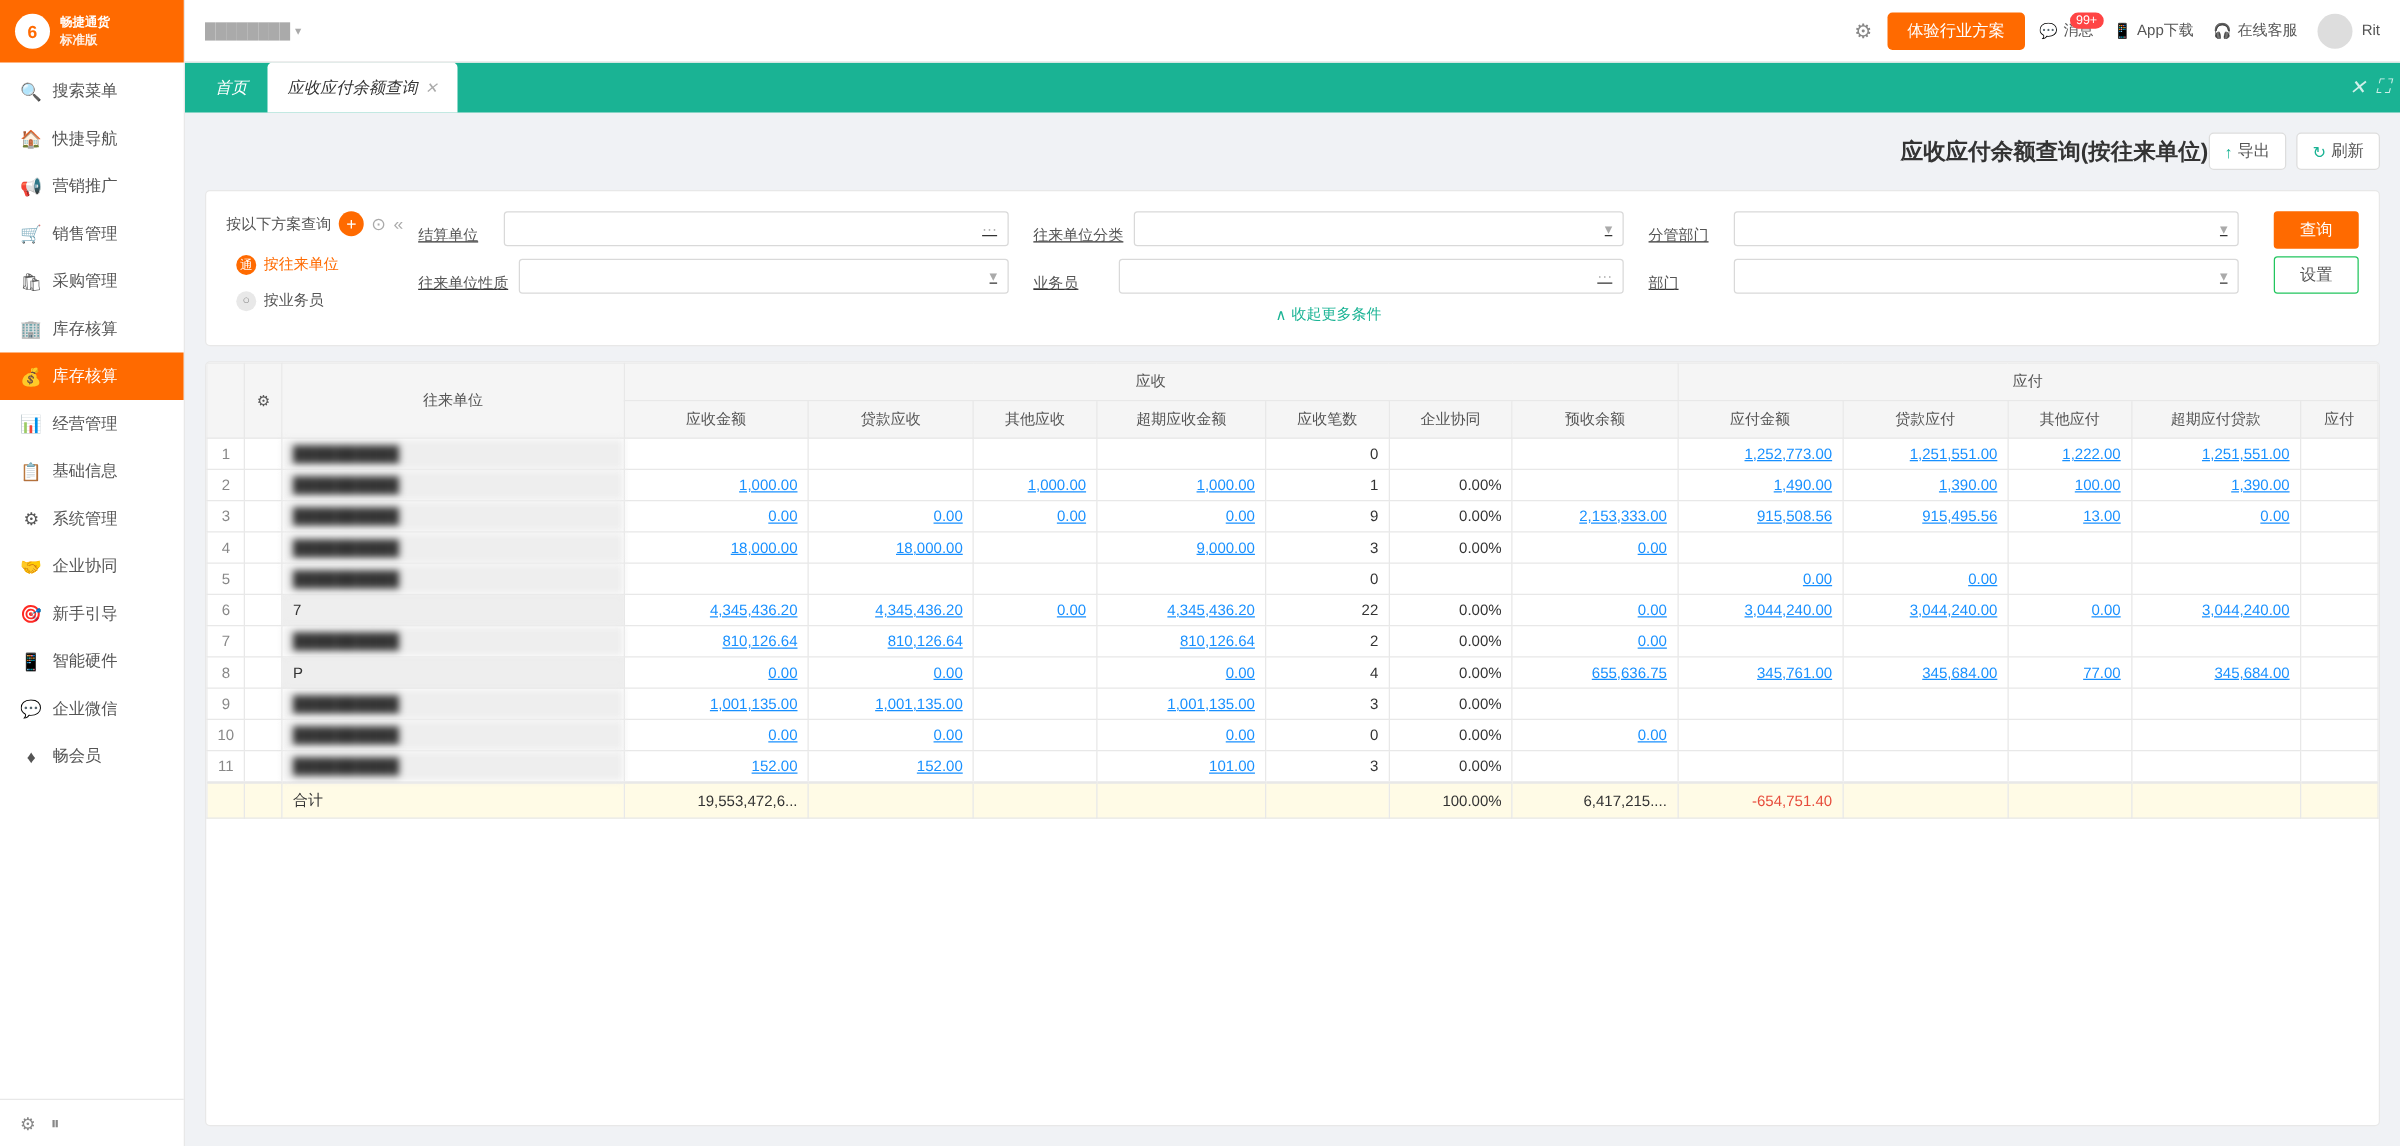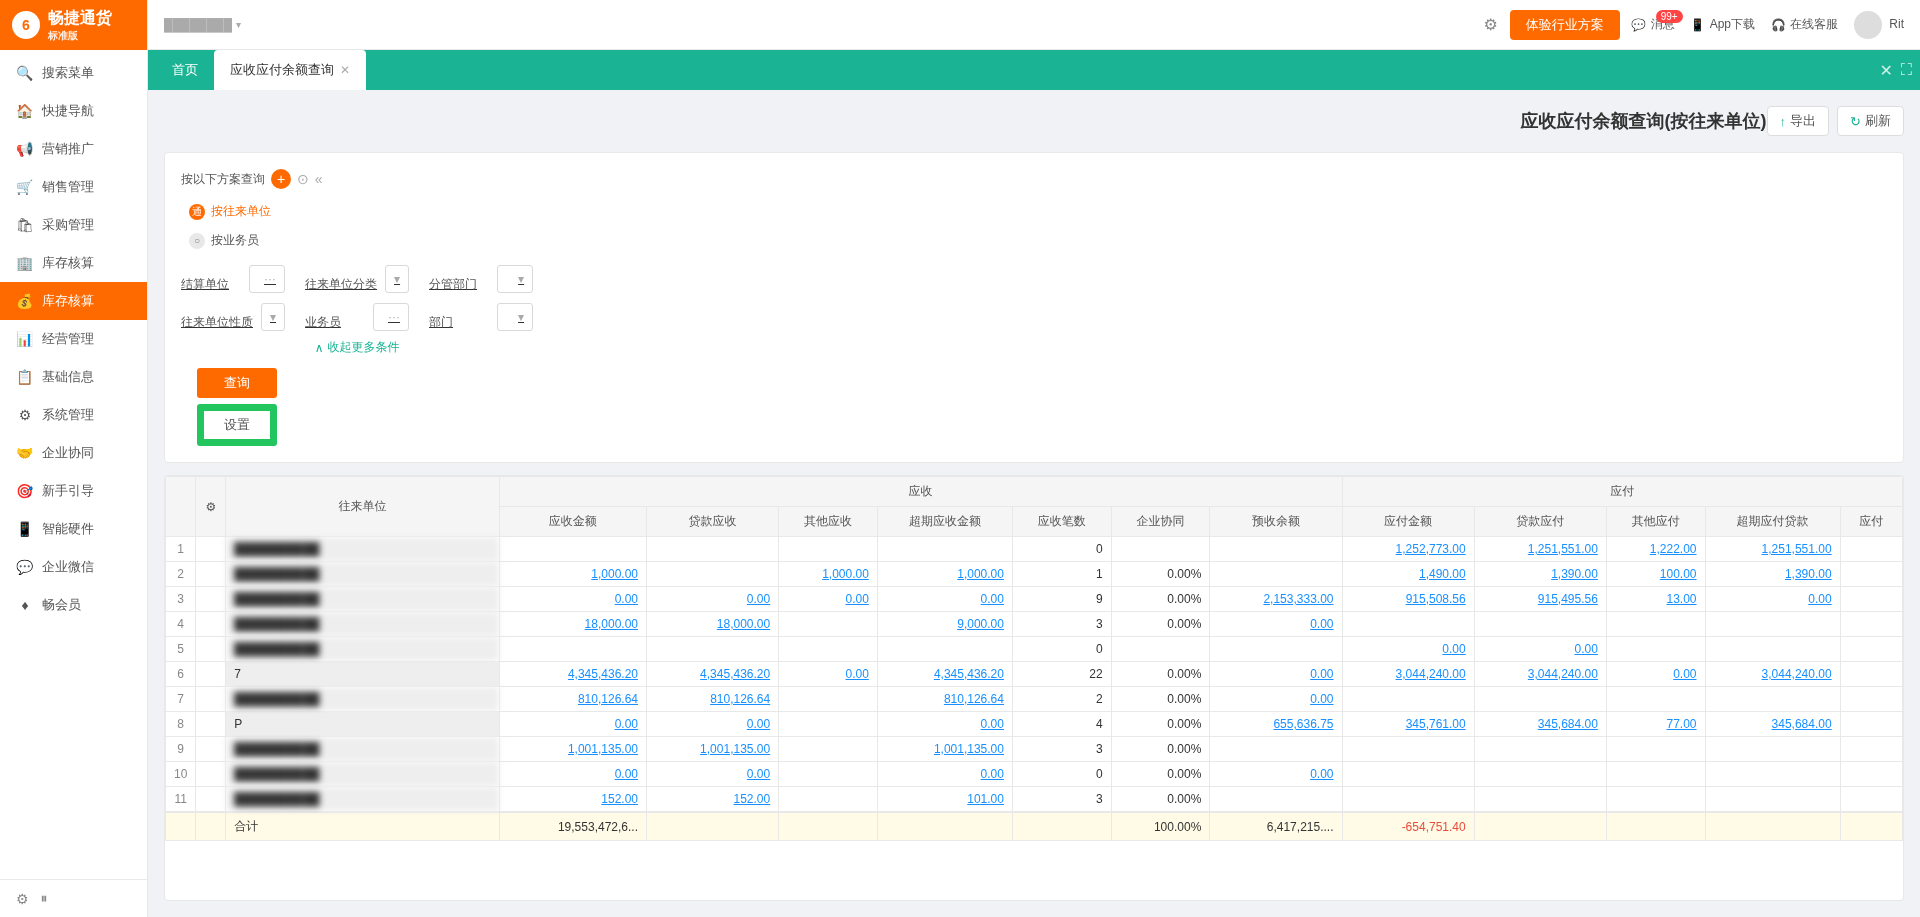--- a/index.html
+++ b/index.html
@@ -12,21 +12,21 @@
       z-index: 100;
     }
     .sidebar-logo {
       height: 50px; background: #ff6a00; display: flex; align-items: center; padding: 0 12px;
       color: #fff; font-size: 14px; font-weight: bold; gap: 8px;
     }
     .sidebar-logo-icon {
       width: 28px; height: 28px; background: #fff; border-radius: 50%;
       display: flex; align-items: center; justify-content: center; color: #ff6a00; font-size: 14px; font-weight: bold;
     }
-    .sidebar-logo-text { font-size: 16px; }
+    .sidebar-logo-text { font-size: 10px; }
     .sidebar-logo-sub { font-size: 10px; opacity: 0.9; }
     .sidebar-nav { flex: 1; overflow-y: auto; padding: 4px 0; }
     .sidebar-item {
       display: flex; align-items: center; gap: 8px; padding: 10px 16px;
       cursor: pointer; color: #555; font-size: 13px; transition: background 0.2s;
     }
     .sidebar-item.active { background: #ff6a00; color: #fff; border-radius: 0; }
     .sidebar-item-icon { width: 18px; text-align: center; font-size: 14px; }
     .sidebar-footer {
       display: flex; align-items: center; padding: 10px 16px; gap: 12px;
@@ -56,21 +56,21 @@
     .header-user-avatar { width: 28px; height: 28px; border-radius: 50%; background: #ddd; display: inline-block; vertical-align: middle; }
 
     
     .main-content {
       position: fixed; left: 148px; top: 50px; right: 0; bottom: 0;
       display: flex; flex-direction: column; background: #f0f2f5;
     }
 
     
     .tab-bar {
-      background: #1ab394; display: flex; align-items: center; height: 40px; padding: 0 8px; gap: 0;
+      background: #1ab394; display: flex; align-items: center; height: 40px; padding: 0 8px; gap: 0; font-style: italic;
     }
     .tab-item {
       padding: 0 16px; height: 40px; display: flex; align-items: center; gap: 6px;
       cursor: pointer; color: rgba(255,255,255,0.8); font-size: 13px;
     }
     .tab-item.active { background: #fff; color: #333; border-radius: 4px 4px 0 0; }
     .tab-item.home { color: #fff; }
     .tab-close { color: #aaa; font-size: 12px; cursor: pointer; }
     .tab-bar-actions { margin-left: auto; display: flex; gap: 8px; }
     .tab-bar-icon { color: rgba(255,255,255,0.8); cursor: pointer; font-size: 16px; }
@@ -115,21 +115,21 @@
       display: flex; align-items: center; justify-content: space-between; cursor: pointer;
     }
 
     .search-collapse {
       display: flex; align-items: center; justify-content: center; gap: 4px;
       color: #1ab394; cursor: pointer; font-size: 12px; margin-top: 8px;
     }
 
     .search-actions { display: flex; flex-direction: column; gap: 6px; margin-left: 16px; }
     .btn-query { background: #ff6a00; color: #fff; border: none; padding: 6px 20px; border-radius: 3px; cursor: pointer; font-size: 13px; }
-    .btn-set { background: #fff; color: #555; border: 7px solid #22c55e; padding: 5px 20px; border-radius: 3px; cursor: pointer; font-size: 13px; }
+    .btn-set { background: #fff; color: #555; border: 1px solid #22c55e; padding: 5px 20px; border-radius: 3px; cursor: pointer; font-size: 13px; }
 
     
     .data-table-wrapper {
       background: #fff; border-radius: 4px; border: 1px solid #e8e8e8;
       flex: 1; overflow: hidden; display: flex; flex-direction: column;
     }
     .data-table { width: 100%; border-collapse: collapse; font-size: 12px; }
     .data-table th {
       background: #f5f5f5; border: 1px solid #e8e8e8; padding: 6px 8px;
       text-align: center; font-weight: 500; color: #555; white-space: nowrap;
@@ -291,21 +291,21 @@
           <span>导出</span>
         </button>
         <button class="page-action-btn">
           <span class="icon">↻</span>
           <span>刷新</span>
         </button>
       </div>
     </div>
 
     <div class="search-panel">
-      <div style="display:flex; gap:12px; align-items:flex-start;flex-direction:column;">
+      <div style="display:flex; gap:12px; align-items:flex-start;">
 
         <div style="display:flex; flex-direction:column; gap:4px; min-width:100px;">
           <div style="display:flex; align-items:center; gap:6px; margin-bottom:6px;">
             <span style="font-size:12px; color:#555; font-weight:500;">按以下方案查询</span>
             <div class="search-add-btn">+</div>
             <span class="search-config-btn">⊙</span>
             <span class="search-config-btn">«</span>
           </div>
           <div class="scheme-item active">
             <div class="scheme-icon orange">通</div>

